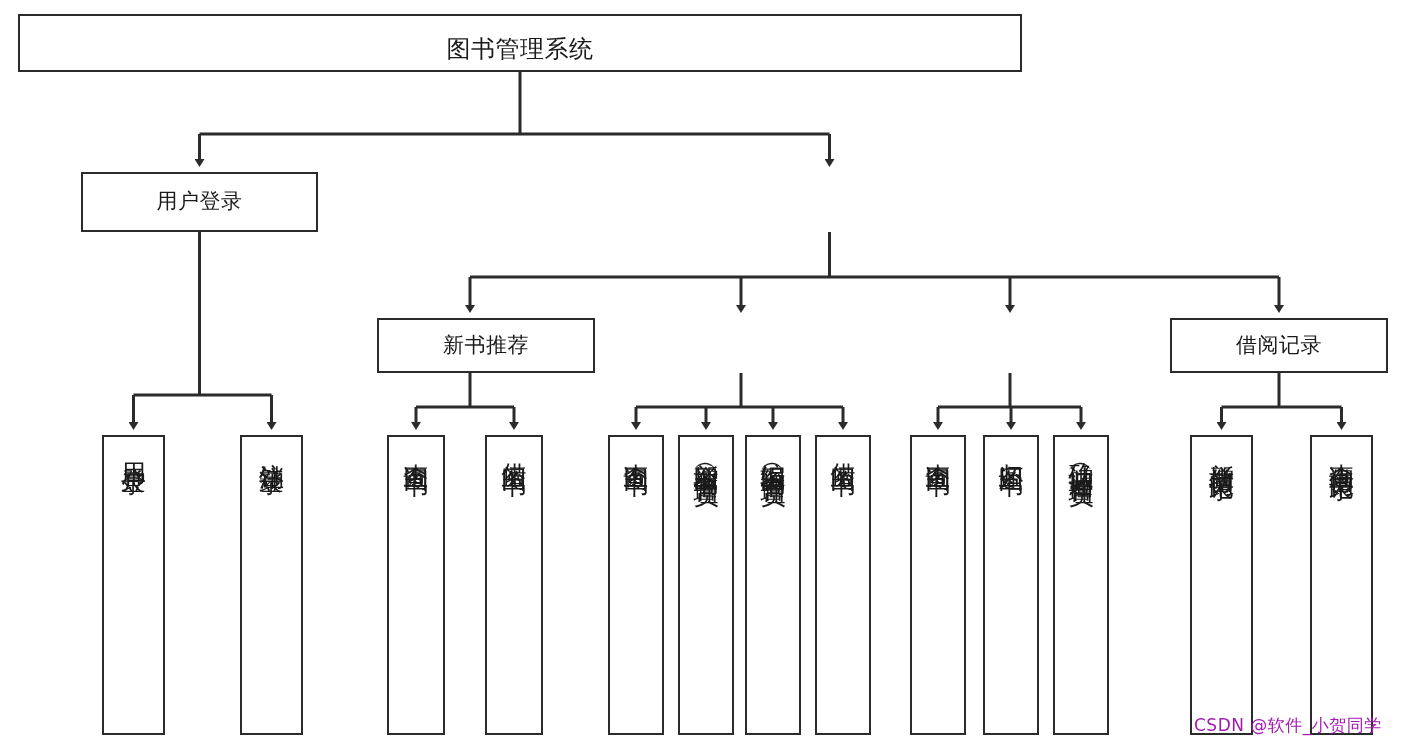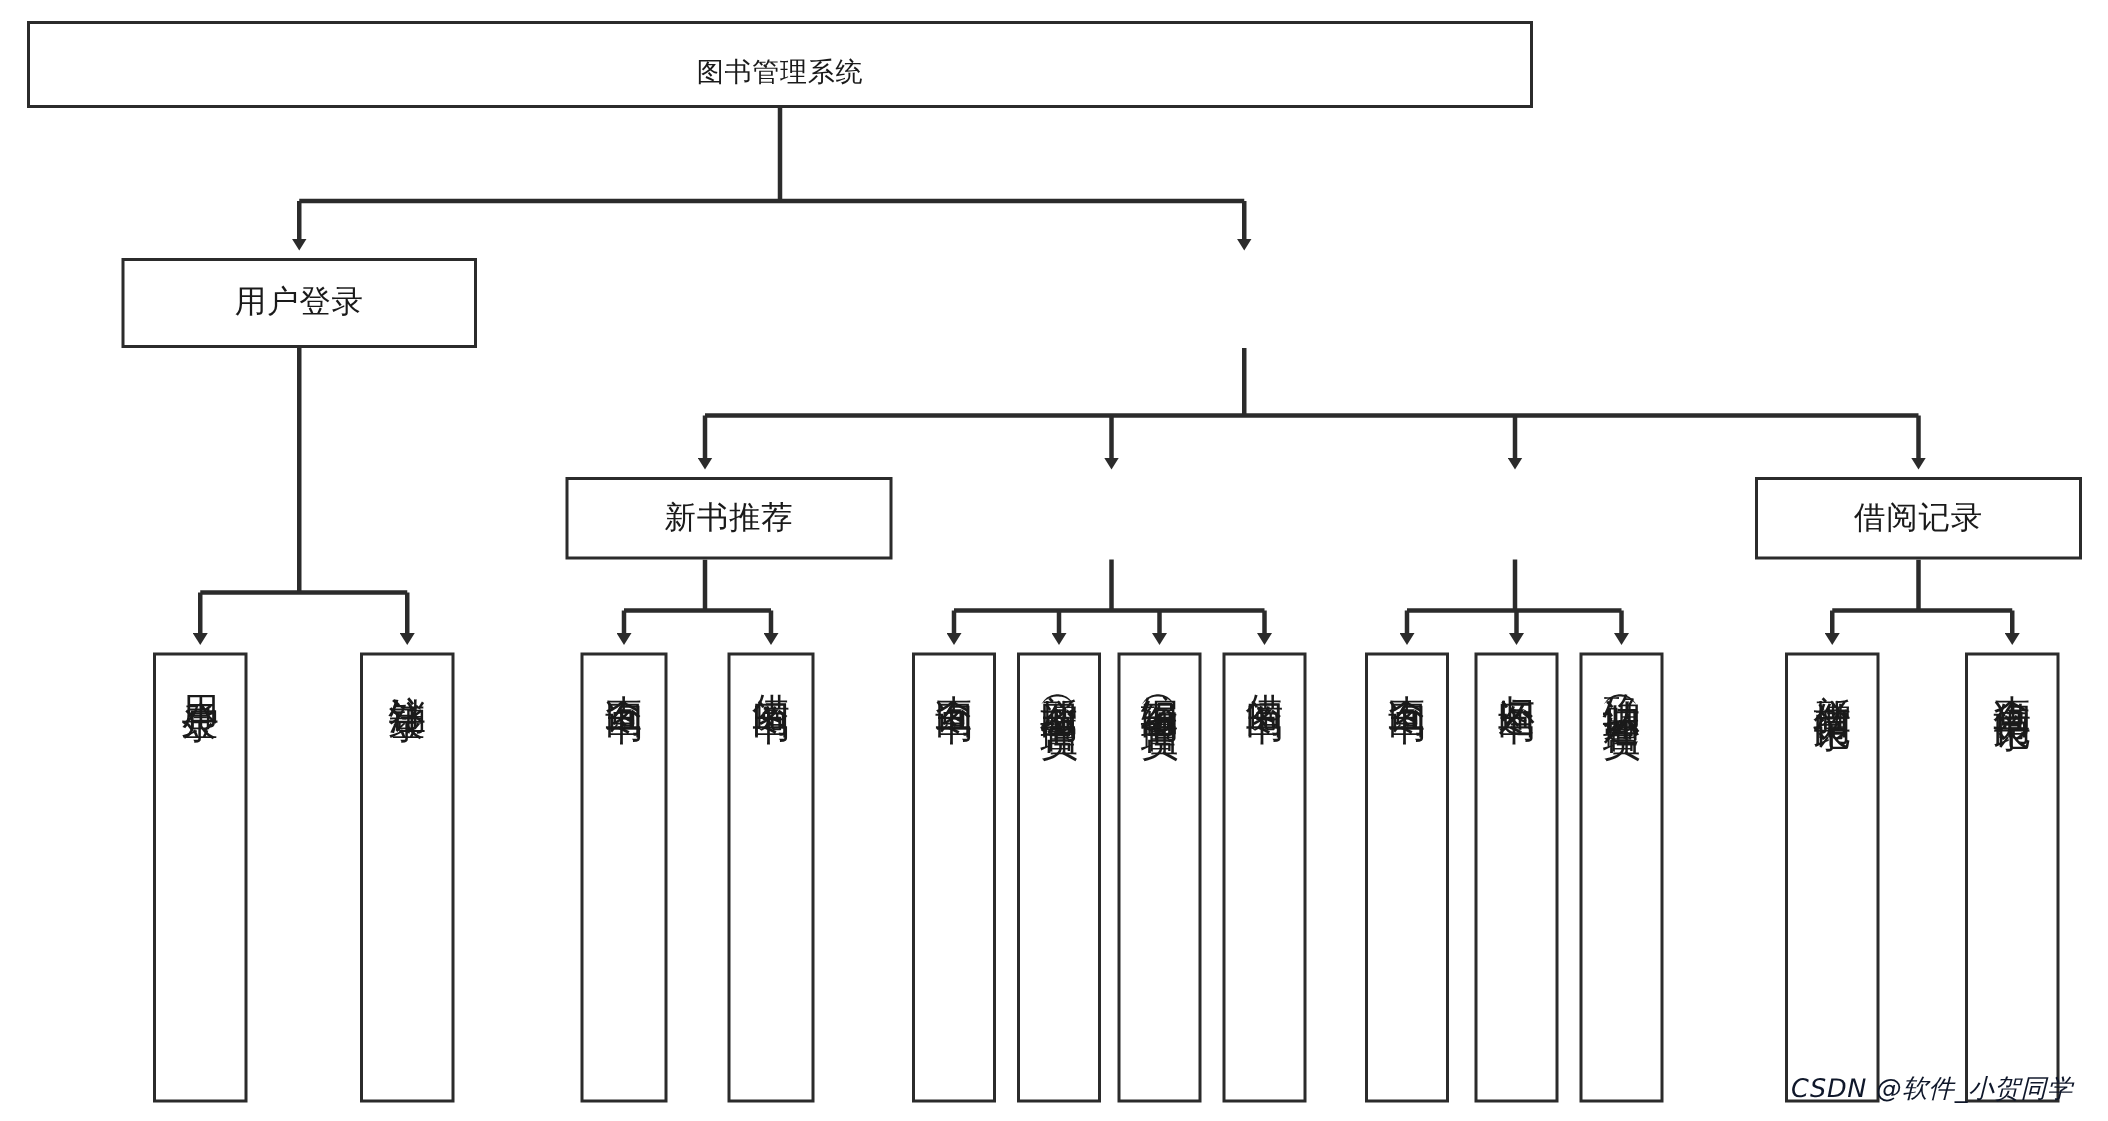--- a/index.html
+++ b/index.html
@@ -37,21 +37,21 @@
     z-index: 2;
   }
   .node .label {
     color: #1a1a1a;
     text-align: center;
     line-height: 1.12;
     letter-spacing: 0.5px;
     white-space: nowrap;
   }
   .node.root .label {
-    font-size: 18px;
+    font-size: 24px;
     margin-top: 12px;
   }
   .node.level2 .label {
     font-size: 21px;
   }
   
   .node.leaf {
     align-items: flex-start;
     justify-content: center;
     padding-top: 6px;
@@ -170,14 +170,14 @@
   <div class="node leaf" style="left: 1053px; top: 435px; width: 56px; height: 300px;">
     <span class="label">确认归还（管理员）</span>
   </div>
   <div class="node leaf" style="left: 1190px; top: 435px; width: 63px; height: 300px;">
     <span class="label">新增借阅记录</span>
   </div>
   <div class="node leaf" style="left: 1310px; top: 435px; width: 63px; height: 300px;">
     <span class="label">查询借阅记录</span>
   </div>
 
-  <div class="watermark" style="left: 1194px; top: 714px; color: #0f172a; font-style: italic;">CSDN @软件_小贺同学</div>
+  <div class="watermark" style="left: 1194px; top: 714px; color: #a21caf;">CSDN @软件_小贺同学</div>
 </div>
 
 </body></html>

